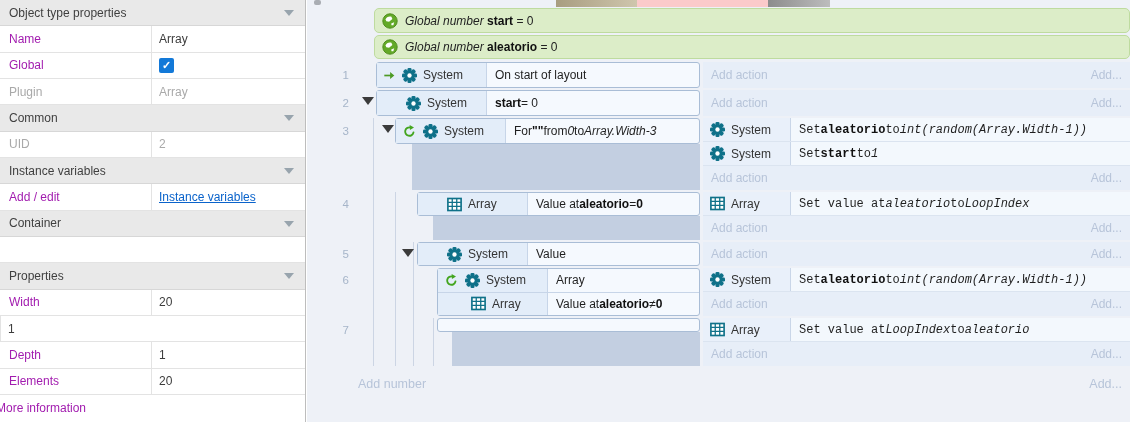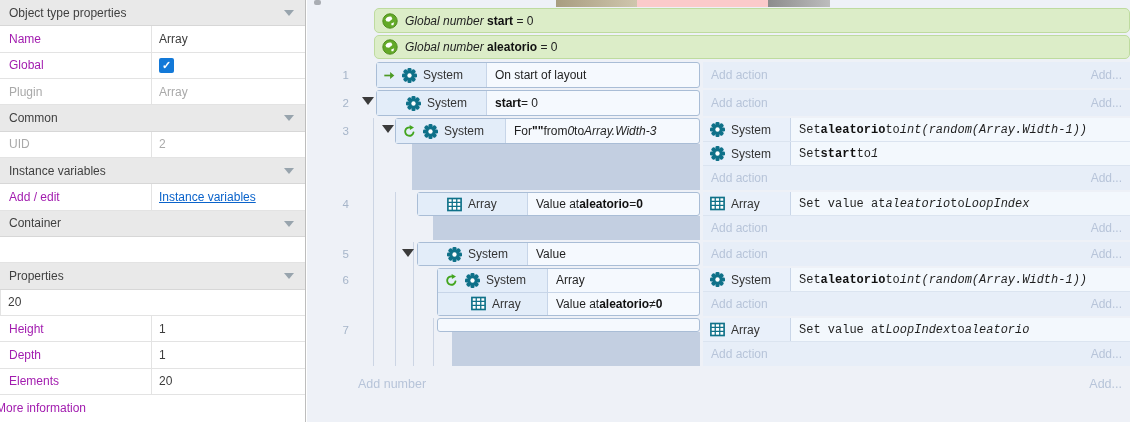--- a/index.html
+++ b/index.html
@@ -157,25 +157,25 @@
 
     <div class="prow">
     </div>
 
     <div class="prow p-header">
       <span>Properties</span>
       <span class="hdr-tri"></span>
     </div>
 
     <div class="prow">
+      <div class="p-label">Width</div>
       <div class="p-val">20</div>
     </div>
 
     <div class="prow">
-      <div class="p-label">Height</div>
       <div class="p-val">1</div>
     </div>
 
     <div class="prow">
       <div class="p-label">Depth</div>
       <div class="p-val">1</div>
     </div>
 
     <div class="prow">
       <div class="p-label">Elements</div>

